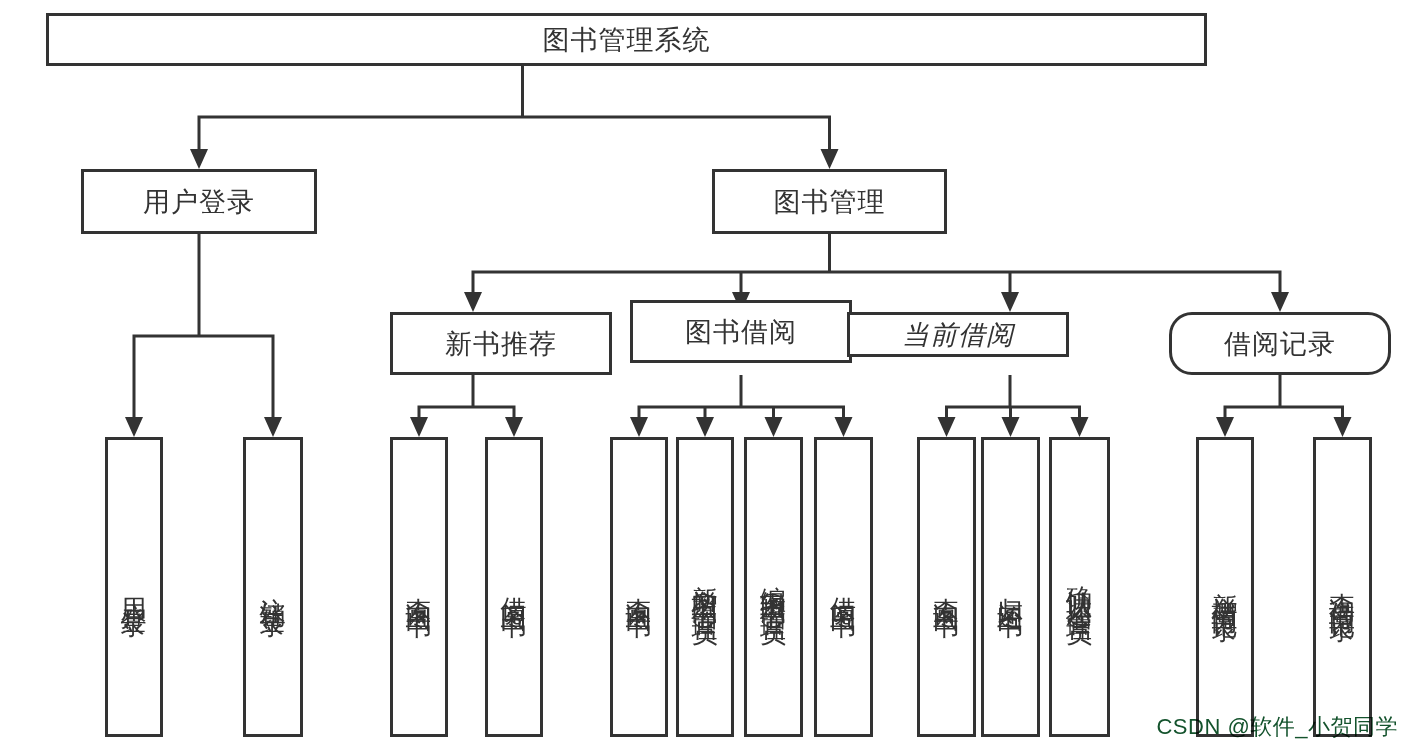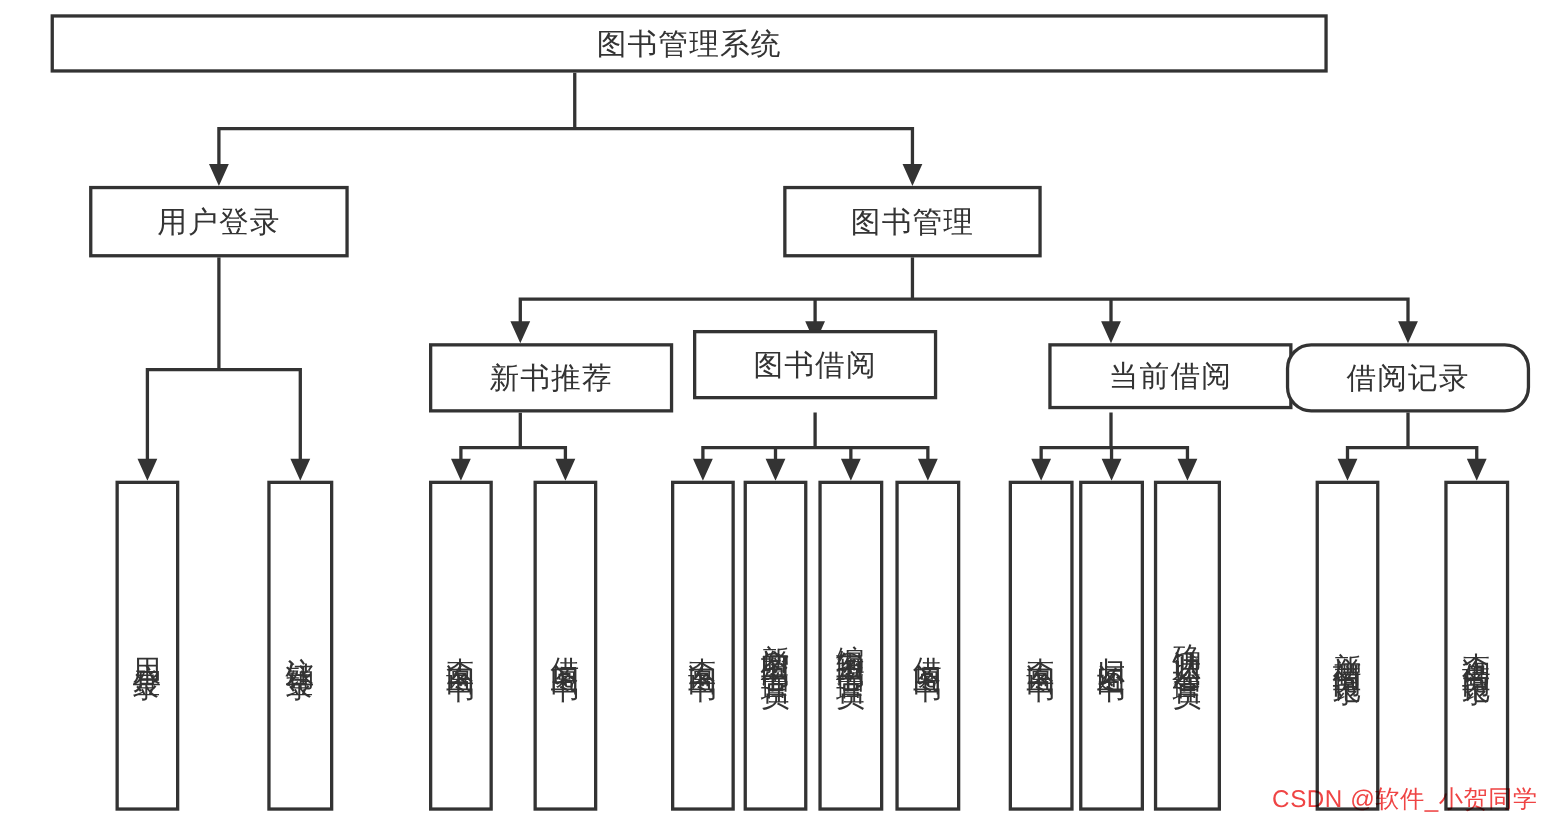--- a/index.html
+++ b/index.html
@@ -15,21 +15,21 @@
   }
   .leaf{
     position:absolute;top:437px;height:300px;box-sizing:border-box;background:#ffffff;
     border:3px solid #333333;display:flex;align-items:center;justify-content:center;
   }
   .vtext{
     writing-mode:vertical-rl;text-orientation:mixed;
     font-size:26px;letter-spacing:5px;line-height:1;color:#333333;white-space:nowrap;
   }
   .watermark{
-    position:absolute;right:7px;bottom:5px;font-size:22px;color:#ef4444;
+    position:absolute;right:7px;bottom:5px;font-size:22px;color:#14532d;
     letter-spacing:0.5px;mix-blend-mode:multiply;white-space:nowrap;
   }
 </style>
 </head>
 <body>
 
 <div class="stage">
 
   <svg class="wires" viewBox="0 0 1405 747" aria-hidden="true">
     <path d="M522.5 66 V117 M199 117 H829.5 M199 115.5 V152 M829.5 115.5 V152
@@ -58,21 +58,21 @@
   <div class="hbox" style="left:712px;top:169px;width:235px;height:65px;text-align:center;">
     <span>图书管理</span>
   </div>
 
   <div class="hbox" style="left:362px;top:312px;width:222px;height:63px;margin-left:28px;">
     <span>新书推荐</span>
   </div>
   <div class="hbox" style="left:630px;top:300px;width:222px;height:63px;">
     <span>图书借阅</span>
   </div>
-  <div class="hbox" style="left:953px;top:312px;width:222px;height:60px;">
+  <div class="hbox" style="left:847px;top:312px;width:222px;height:45px;font-style:italic;">
     <span>当前借阅</span>
   </div>
   <div class="hbox" style="left:1169px;top:312px;width:222px;height:63px;border-radius:23px;">
     <span>借阅记录</span>
   </div>
 
   <div class="leaf" style="left:105px;width:58px;">
     <span class="vtext">用户登录</span>
   </div>
   <div class="leaf" style="left:243px;width:60px;">

